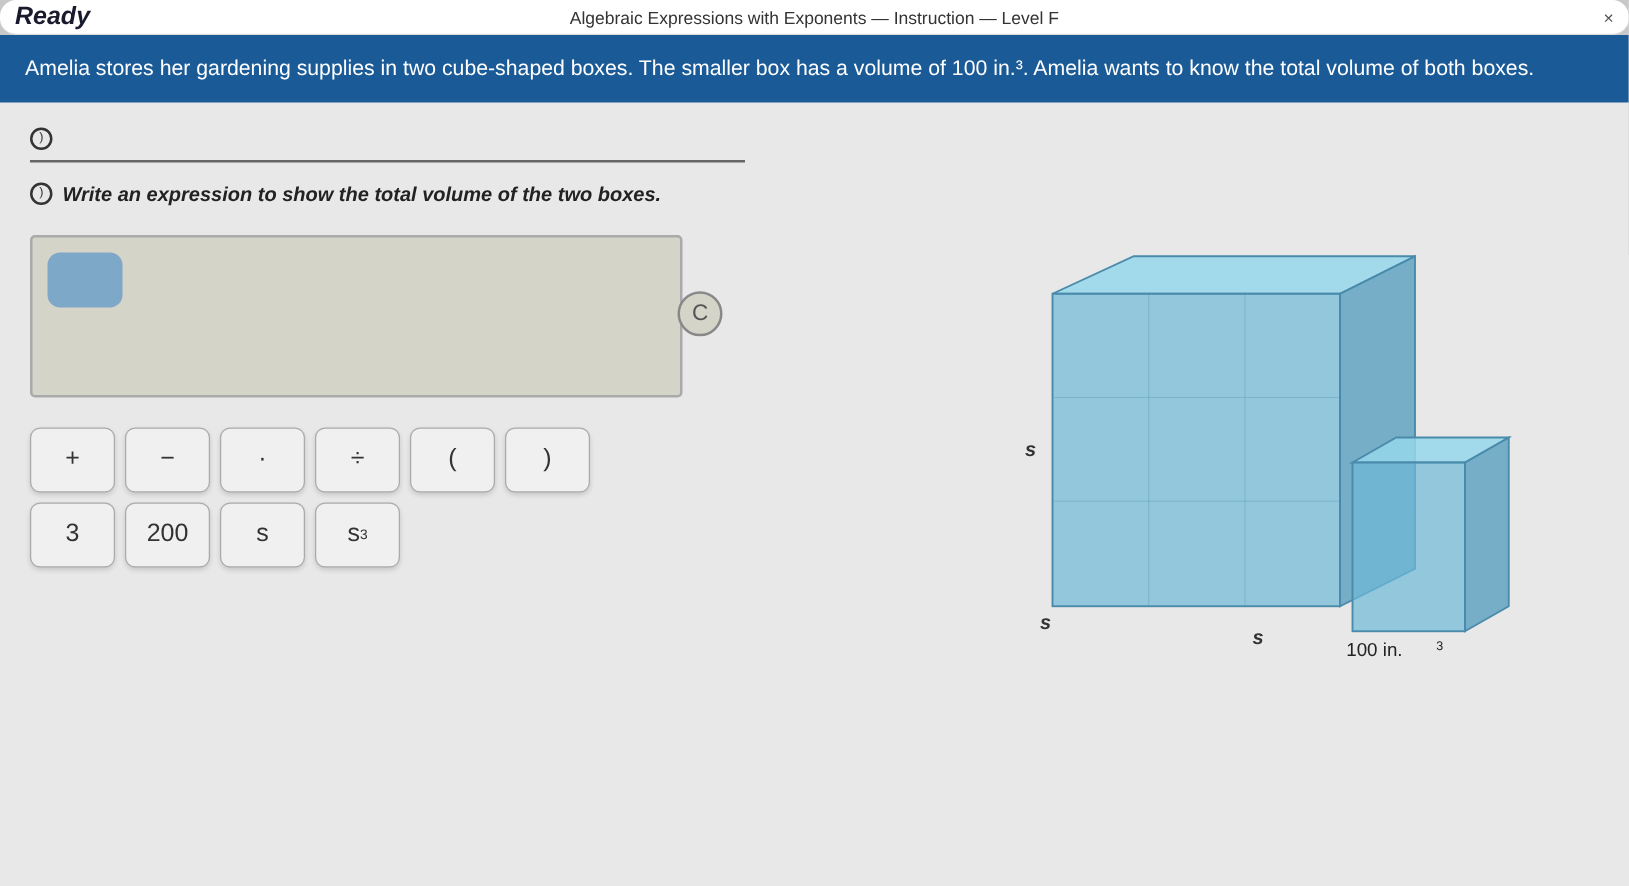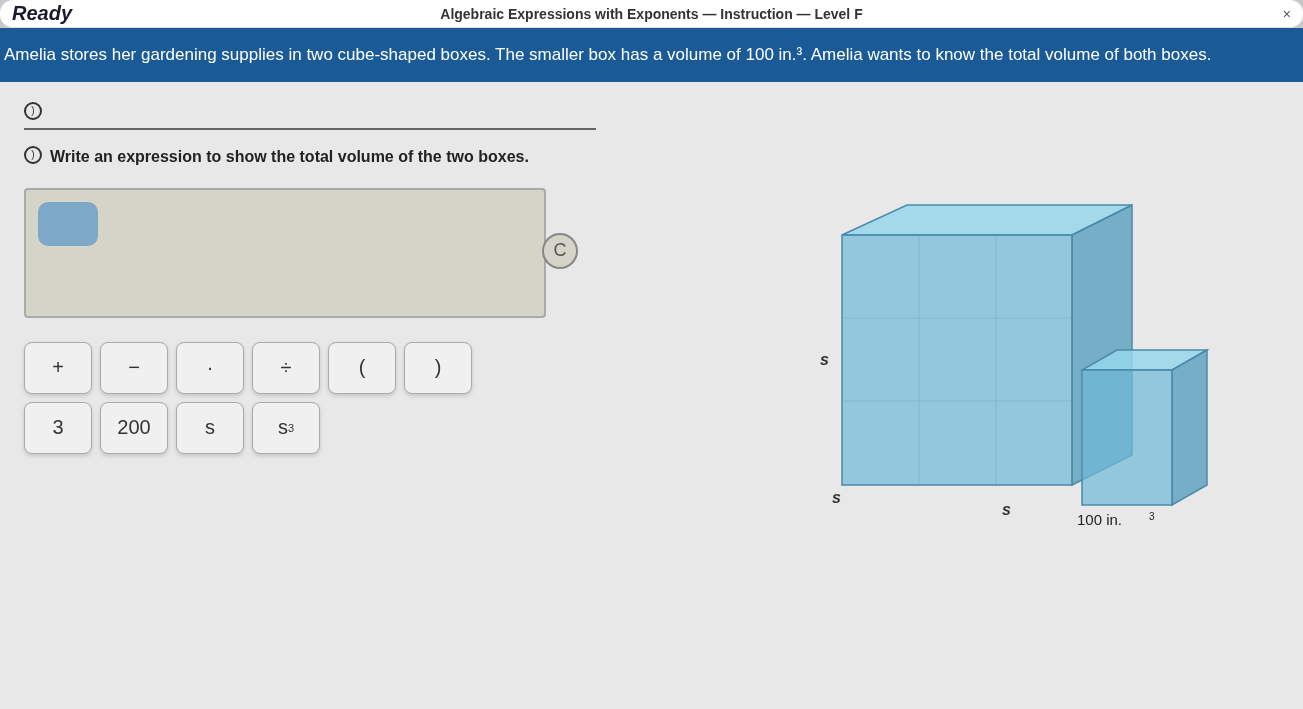--- a/index.html
+++ b/index.html
@@ -32,21 +32,20 @@
       left: 12px;
       font-weight: bold;
       font-size: 20px;
       color: #1a1a2e;
       font-style: italic;
     }
 
     .header-title {
       font-size: 14px;
       color: #333;
-      font-weight: bold;
     }
 
     .header-close {
       position: absolute;
       right: 12px;
       font-size: 14px;
       color: #555;
       cursor: pointer;
     }
 
@@ -55,21 +54,21 @@
       display: flex;
       flex-direction: column;
       flex: 1;
       background: #e8e8e8;
     }
 
     
     .blue-banner {
       background: #1a5a96;
       color: #fff;
-      padding: 14px 4px;
+      padding: 14px 20px;
       font-size: 17px;
       line-height: 1.5;
       font-weight: 500;
     }
 
     
     .body-area {
       display: flex;
       flex: 1;
       padding: 0;
@@ -105,20 +104,21 @@
       font-size: 10px;
       color: #333;
       flex-shrink: 0;
     }
 
     .prompt-text {
       font-size: 16px;
       font-weight: bold;
       color: #222;
       line-height: 1.4;
+      font-style: italic;
     }
 
     
     .expression-area {
       background: #d4d4c8;
       border: 2px solid #aaa;
       border-radius: 4px;
       min-height: 130px;
       display: flex;
       align-items: flex-start;

